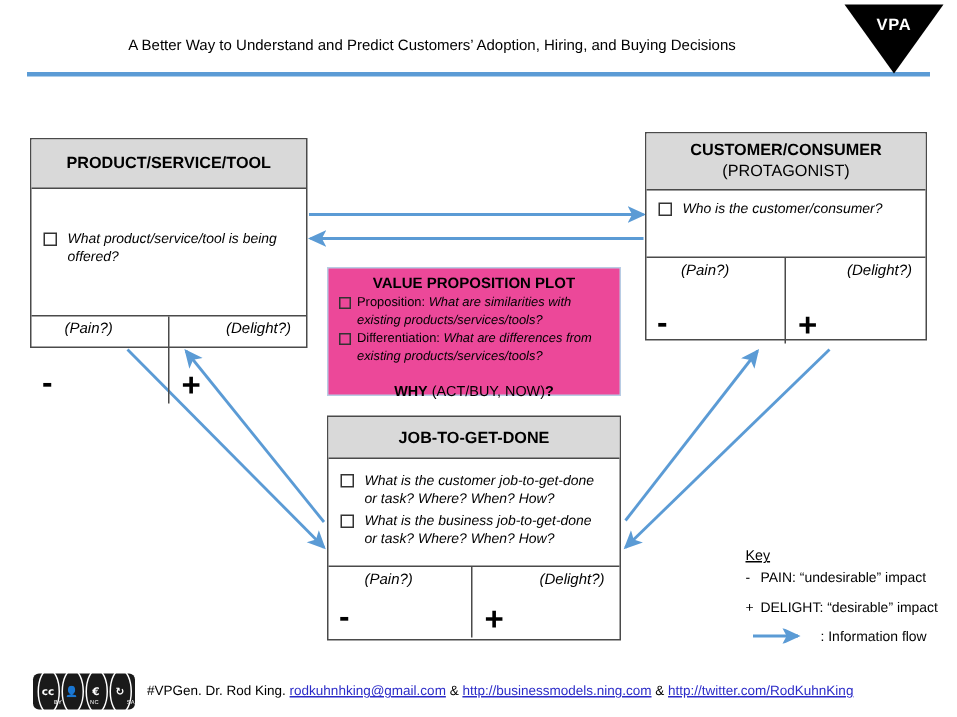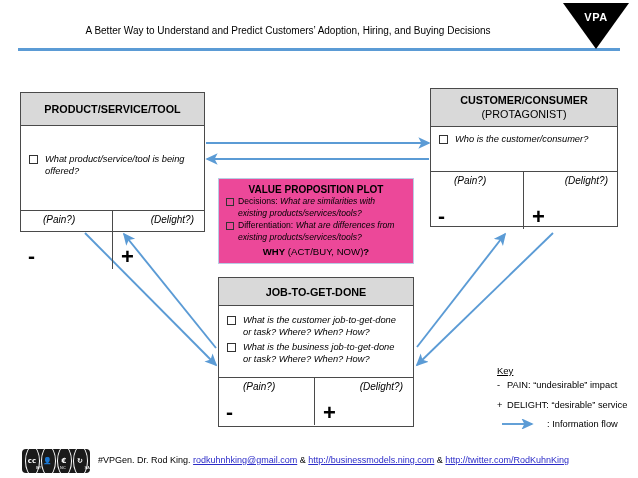--- a/index.html
+++ b/index.html
@@ -109,21 +109,21 @@
     position: absolute; left: 218px; top: 178px; width: 196px; height: 86px;
     background: #ec4899; border: 1.5px solid #b8cce4; box-sizing: border-box;
     padding: 5px 7px 4px 7px;
   }
   #vpp-title { text-align: center; font-weight: bold; font-size: 10px; margin-bottom: 1px; }
   #panel-vpp .q-row { margin-top: 1px; }
   #panel-vpp .q-box { width: 8px; height: 8px; margin-right: 4px; margin-top: 2px; }
   #panel-vpp .vpp-text { font-size: 8.6px; line-height: 11.5px; }
   .vpp-lead { font-style: normal; }
   .vpp-italic { font-style: italic; }
-  #vpp-why { text-align: center; font-size: 9.6px; margin-top: 3px; }
+  #vpp-why { text-align: center; font-size: 9.6px; margin-top: 13px; }
   #vpp-why b { font-weight: bold; }
 
   
   #key-area { position: absolute; left: 497px; top: 365px; width: 140px; }
   #key-title { font-size: 9.5px; text-decoration: underline; margin-bottom: 3px; }
   .key-row { font-size: 9.3px; line-height: 13px; margin-bottom: 7px; white-space: nowrap; }
   .key-sign { display: inline-block; width: 10px; }
   .key-flow-row { display: flex; align-items: center; margin-top: 2px; margin-left: 4px; }
   #key-flow-label { font-size: 9.3px; margin-left: 6px; white-space: nowrap; }
 
@@ -232,21 +232,21 @@
       <span class="pd-sign plus">+</span>
       <span class="pd-label delight">(Delight?)</span>
     </div>
   </div>
 </div>
 
 <div id="panel-vpp">
   <div id="vpp-title">VALUE PROPOSITION PLOT</div>
   <div class="q-row">
     <span class="q-box"></span>
-    <span class="vpp-text"><span class="vpp-lead">Decisions:</span><span class="vpp-italic"> What are similarities with existing products/services/tools?</span></span>
+    <span class="vpp-text"><span class="vpp-lead">Proposition:</span><span class="vpp-italic"> What are similarities with existing products/services/tools?</span></span>
   </div>
   <div class="q-row">
     <span class="q-box"></span>
     <span class="vpp-text"><span class="vpp-lead">Differentiation:</span><span class="vpp-italic"> What are differences from existing products/services/tools?</span></span>
   </div>
   <div id="vpp-why"><b>WHY</b><span> (ACT/BUY, NOW)</span><b>?</b></div>
 </div>
 
 <div class="panel" id="panel-job">
   <div class="panel-header">JOB-TO-GET-DONE</div>
@@ -271,21 +271,21 @@
     </div>
   </div>
 </div>
 
 <div id="key-area">
   <div id="key-title">Key</div>
   <div class="key-row">
     <span class="key-sign">-</span><span>PAIN: “undesirable” impact</span>
   </div>
   <div class="key-row">
-    <span class="key-sign">+</span><span>DELIGHT: “desirable” service</span>
+    <span class="key-sign">+</span><span>DELIGHT: “desirable” impact</span>
   </div>
   <div class="key-flow-row">
     <svg width="40" height="10">
       <line x1="1" y1="5" x2="31" y2="5" stroke="#5b9bd5" stroke-width="1.9" marker-end="url(#ah)"></line>
     </svg>
     <span id="key-flow-label">: Information flow</span>
   </div>
 </div>
 
 <div id="footer-area">

